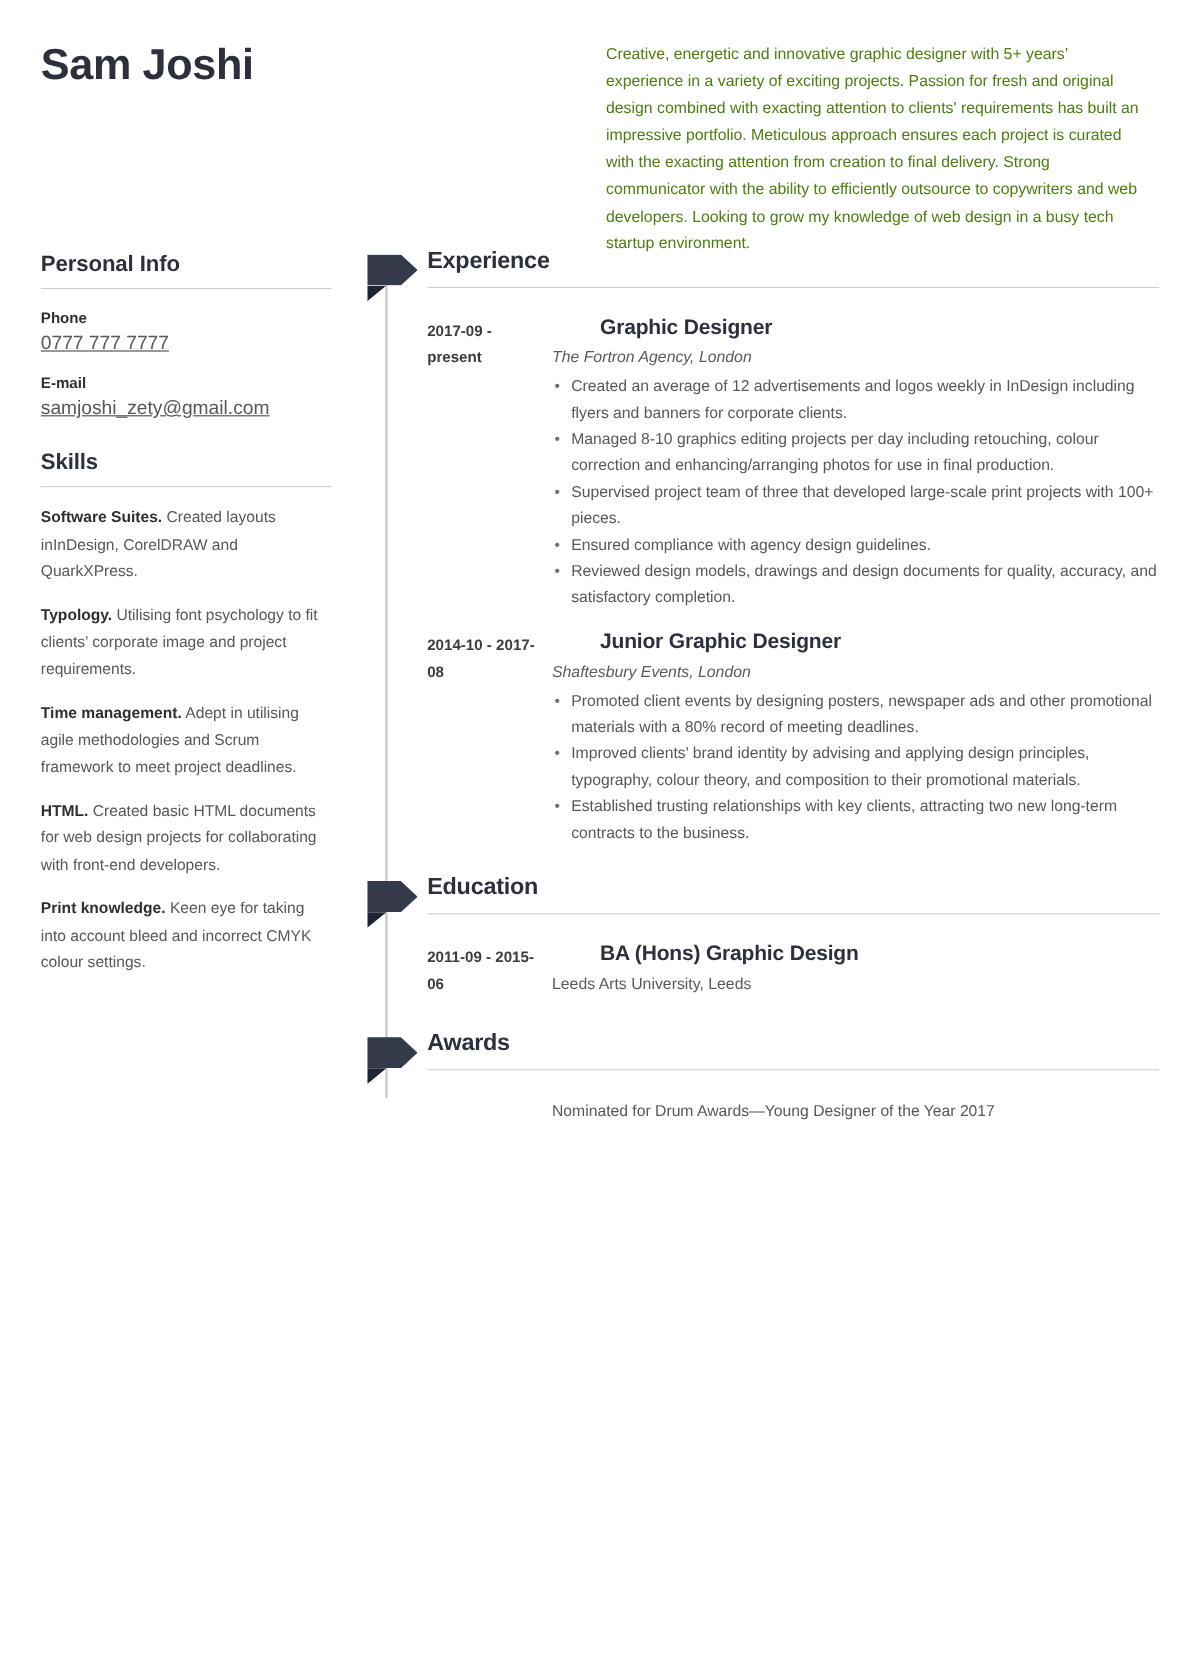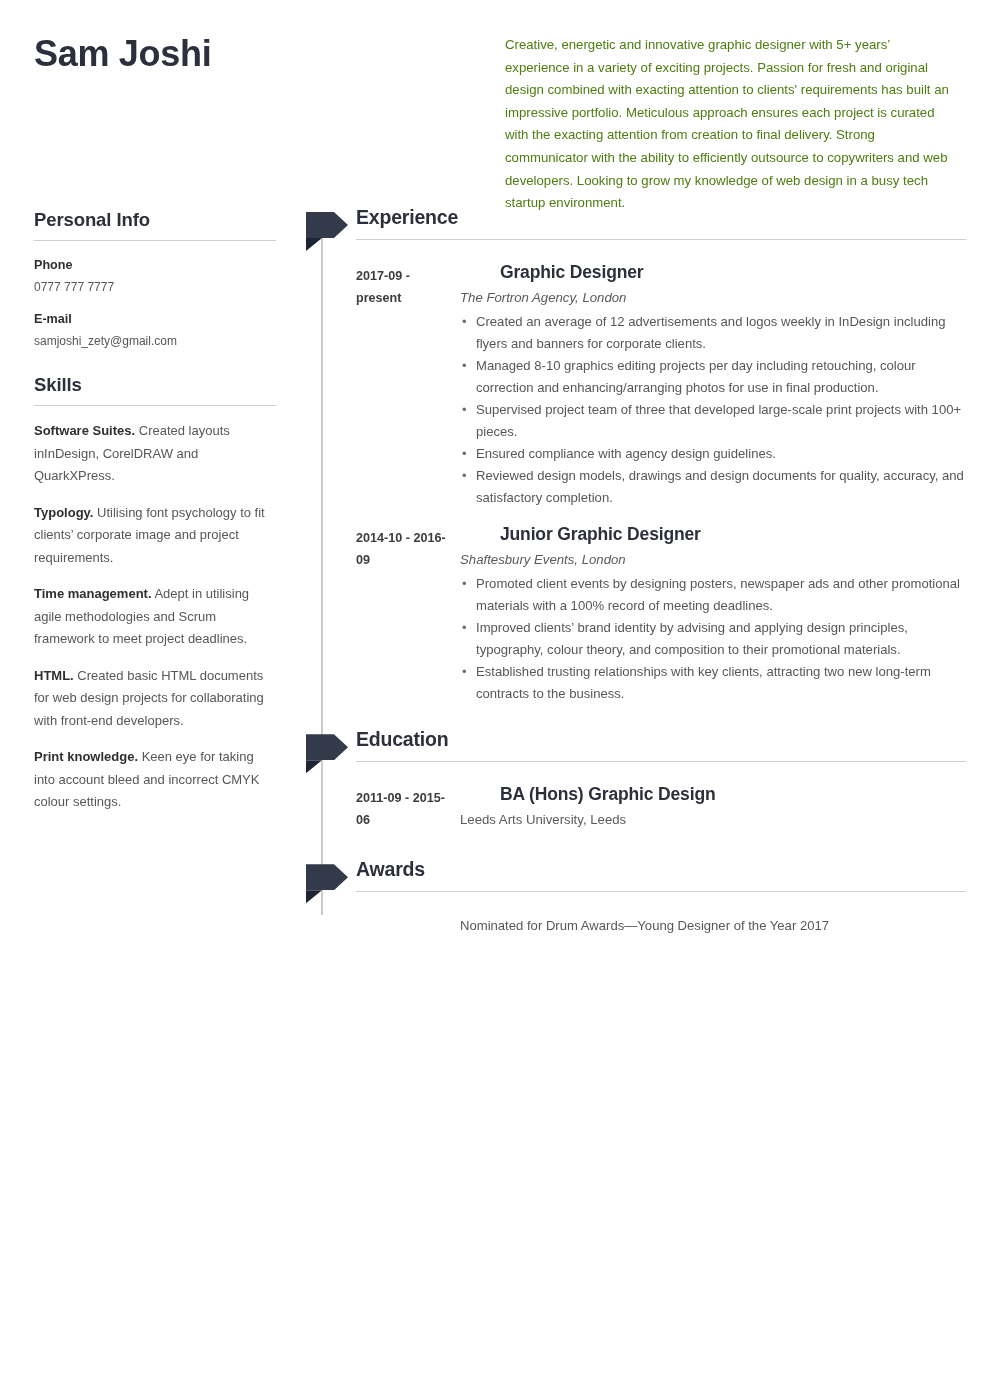--- a/index.html
+++ b/index.html
@@ -83,23 +83,24 @@
 
   .info-label {
     font-size: 12.6px;
     font-weight: bold;
     color: #2f2f2f;
     line-height: 20px;
     margin-bottom: 2px;
   }
 
   .info-value {
-    font-size: 12px;
+    font-size: 16px;
     color: #575757;
     line-height: 20px;
+    text-decoration: underline;
   }
 
   .skills-wrap { margin-top: 22px; }
 
   .skill-item {
     font-size: 13px;
     line-height: 22.5px;
     color: #575757;
     margin-bottom: 14px;
   }
@@ -335,26 +336,26 @@
             <li>Created an average of 12 advertisements and logos weekly in InDesign including flyers and banners for corporate clients.</li>
             <li>Managed 8-10 graphics editing projects per day including retouching, colour correction and enhancing/arranging photos for use in final production.</li>
             <li>Supervised project team of three that developed large-scale print projects with 100+ pieces.</li>
             <li>Ensured compliance with agency design guidelines.</li>
             <li>Reviewed design models, drawings and design documents for quality, accuracy, and satisfactory completion.</li>
           </ul>
         </div>
       </div>
 
       <div class="entry">
-        <div class="entry-dates">2014-10 - 2016-09</div>
+        <div class="entry-dates">2014-10 - 2017-08</div>
         <div class="entry-body">
           <div class="entry-title">Junior Graphic Designer</div>
           <div class="entry-sub italic">Shaftesbury Events, London</div>
           <ul class="bullets">
-            <li>Promoted client events by designing posters, newspaper ads and other promotional materials with a 100% record of meeting deadlines.</li>
+            <li>Promoted client events by designing posters, newspaper ads and other promotional materials with a 80% record of meeting deadlines.</li>
             <li>Improved clients’ brand identity by advising and applying design principles, typography, colour theory, and composition to their promotional materials.</li>
             <li>Established trusting relationships with key clients, attracting two new long-term contracts to the business.</li>
           </ul>
         </div>
       </div>
     </div>
 
     <div class="section" style="margin-top:22px;">
       <div class="section-head">
         <div class="flag">

